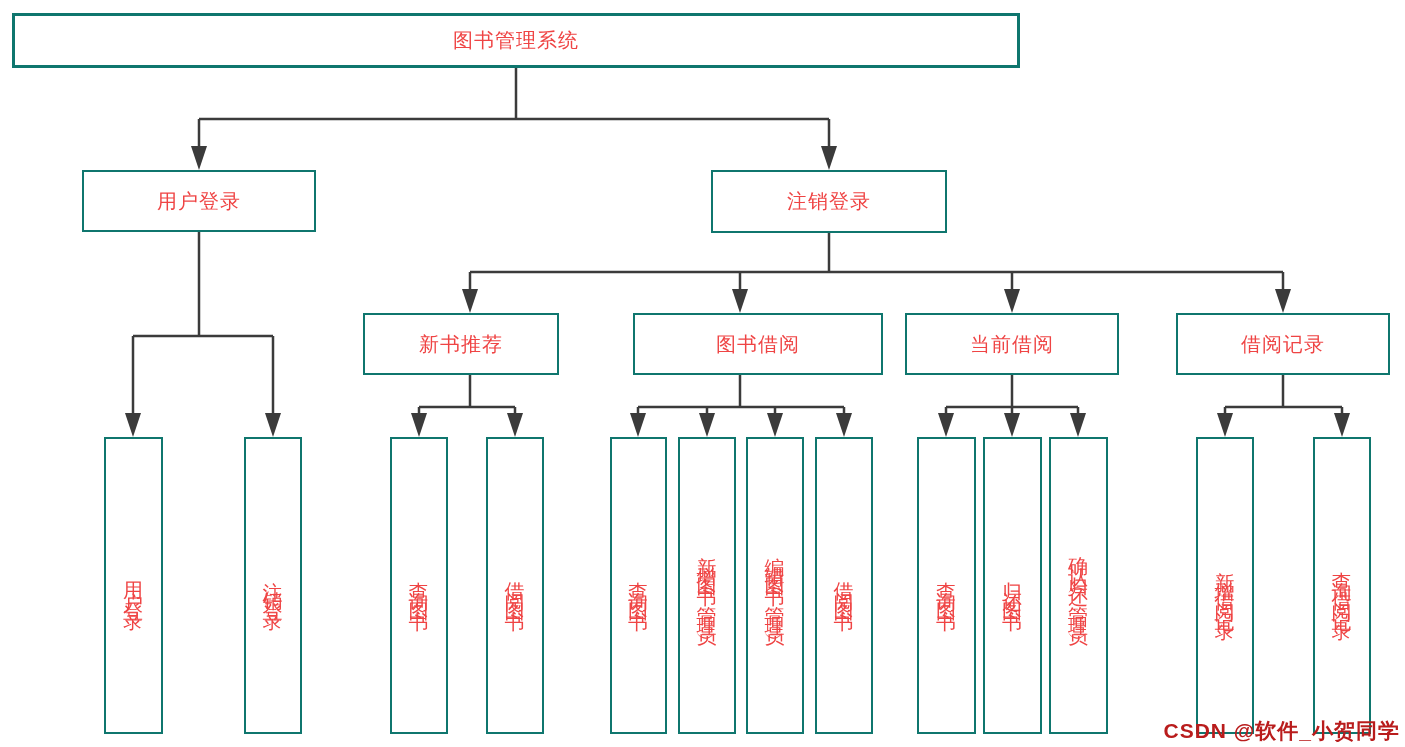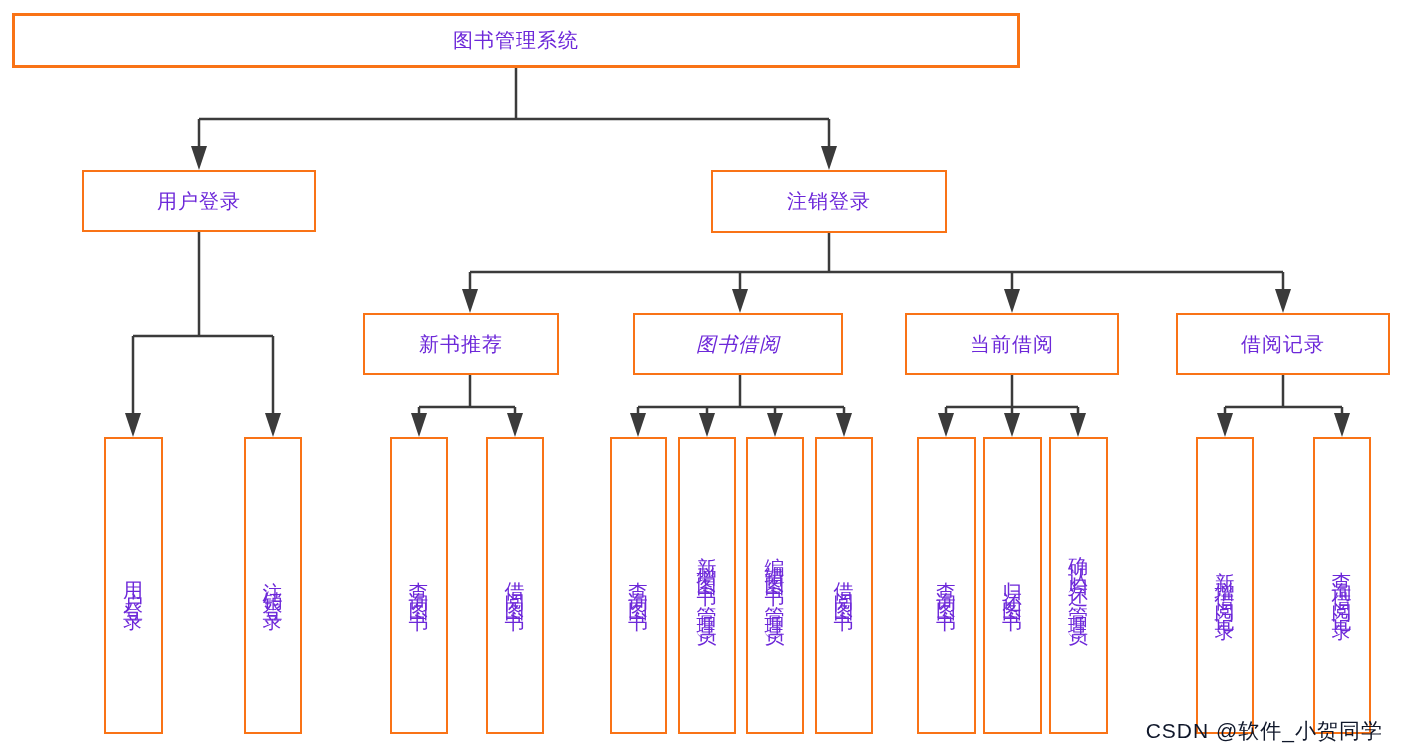--- a/index.html
+++ b/index.html
@@ -17,49 +17,50 @@
   }
   #wires {
     position: absolute;
     left: 0; top: 0;
     width: 1405px;
     height: 747px;
   }
   .node {
     position: absolute;
     background: #ffffff;
-    border: 2px solid #f97316;
+    border: 2px solid #0f766e;
     box-sizing: border-box;
     display: flex;
     align-items: center;
     justify-content: center;
-    color: #6d28d9;
+    color: #ef4444;
   }
   .root {
     border-width: 3px;
   }
   .h-node {
     font-size: 20px;
     letter-spacing: 1px;
   }
   .v-node span {
     writing-mode: vertical-rl;
     text-orientation: mixed;
     font-size: 20px;
     letter-spacing: 10px;
     line-height: 1;
     white-space: nowrap;
   }
   .watermark {
     position: absolute;
-    right: 22px;
+    right: 5px;
     bottom: 2px;
     font-size: 21px;
-    color: #0f172a;
+    color: #b91c1c;
     letter-spacing: 1px;
+    font-weight: bold;
   }
 </style>
 </head>
 <body>
 
 <div id="stage">
 
   <svg id="wires" viewBox="0 0 1405 747" xmlns="http://www.w3.org/2000/svg">
     <g stroke="#3b3b3b" stroke-width="2.5" fill="none">
 
@@ -140,21 +141,21 @@
   <div class="node h-node" style="left:82px; top:170px; width:234px; height:62px;">
     <span>用户登录</span>
   </div>
   <div class="node h-node" style="left:711px; top:170px; width:236px; height:63px;">
     <span>注销登录</span>
   </div>
 
   <div class="node h-node" style="left:363px; top:313px; width:196px; height:62px;">
     <span>新书推荐</span>
   </div>
-  <div class="node h-node" style="left:633px; top:313px; width:210px; height:62px;font-style:italic;">
+  <div class="node h-node" style="left:633px; top:313px; width:250px; height:62px;">
     <span>图书借阅</span>
   </div>
   <div class="node h-node" style="left:905px; top:313px; width:214px; height:62px;">
     <span>当前借阅</span>
   </div>
   <div class="node h-node" style="left:1176px; top:313px; width:214px; height:62px;">
     <span>借阅记录</span>
   </div>
 
   <div class="node v-node" style="left:104px; top:437px; width:59px; height:297px;">

